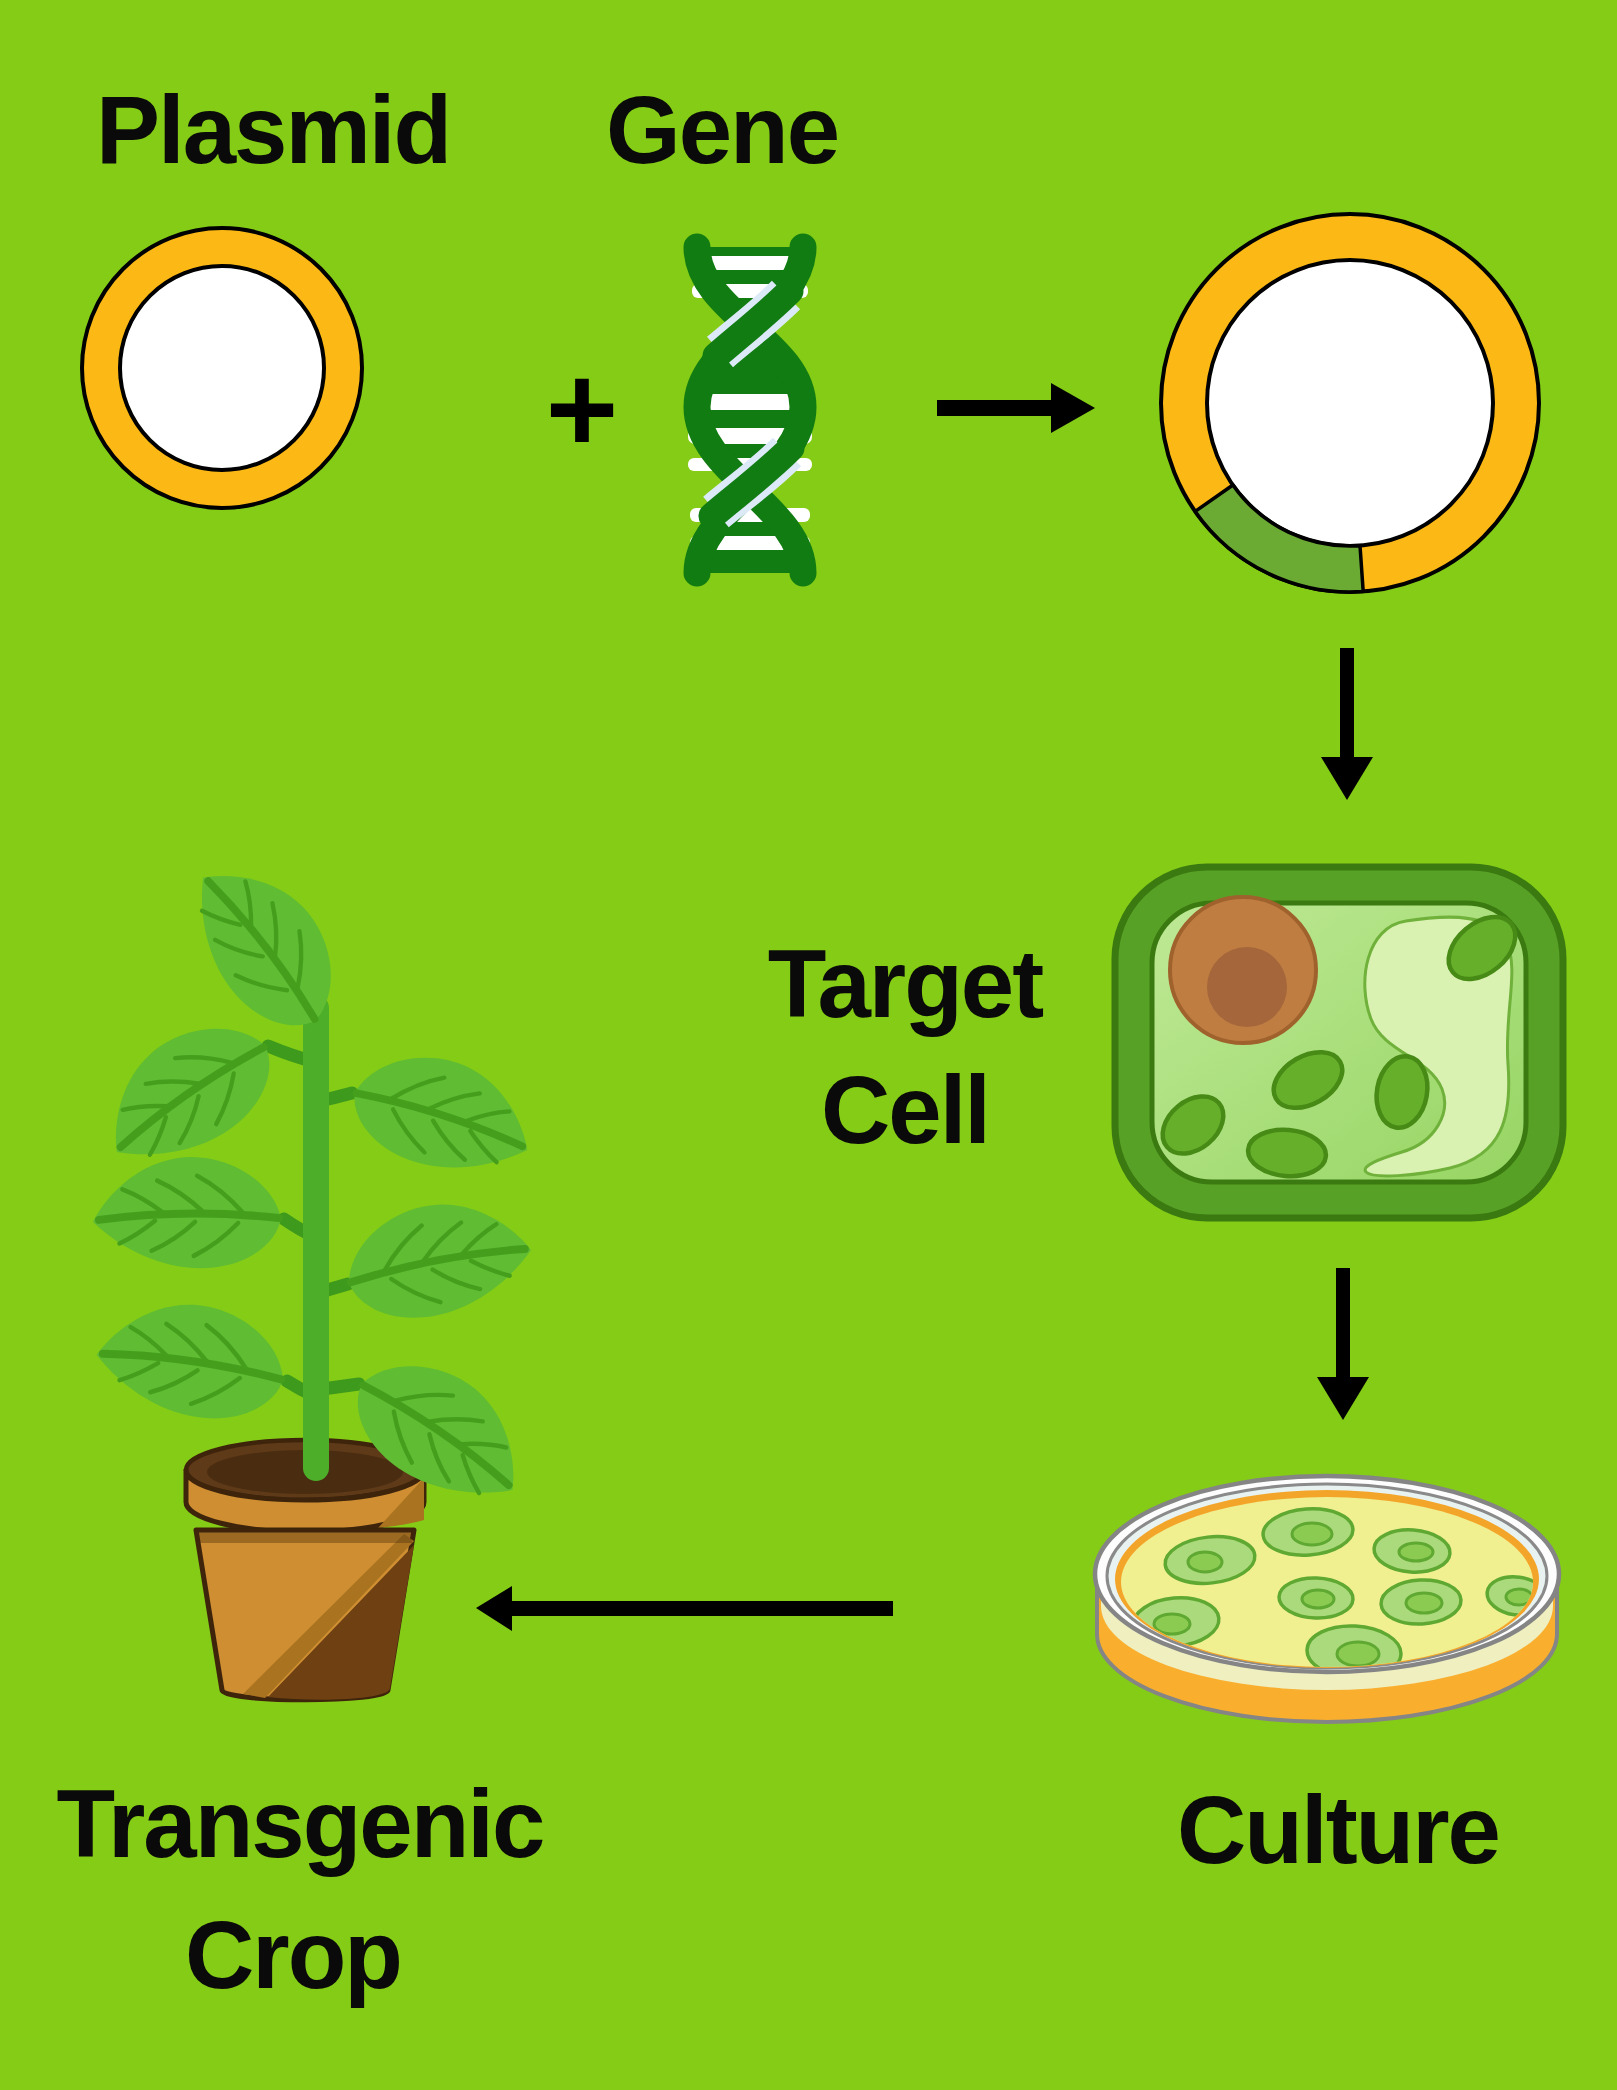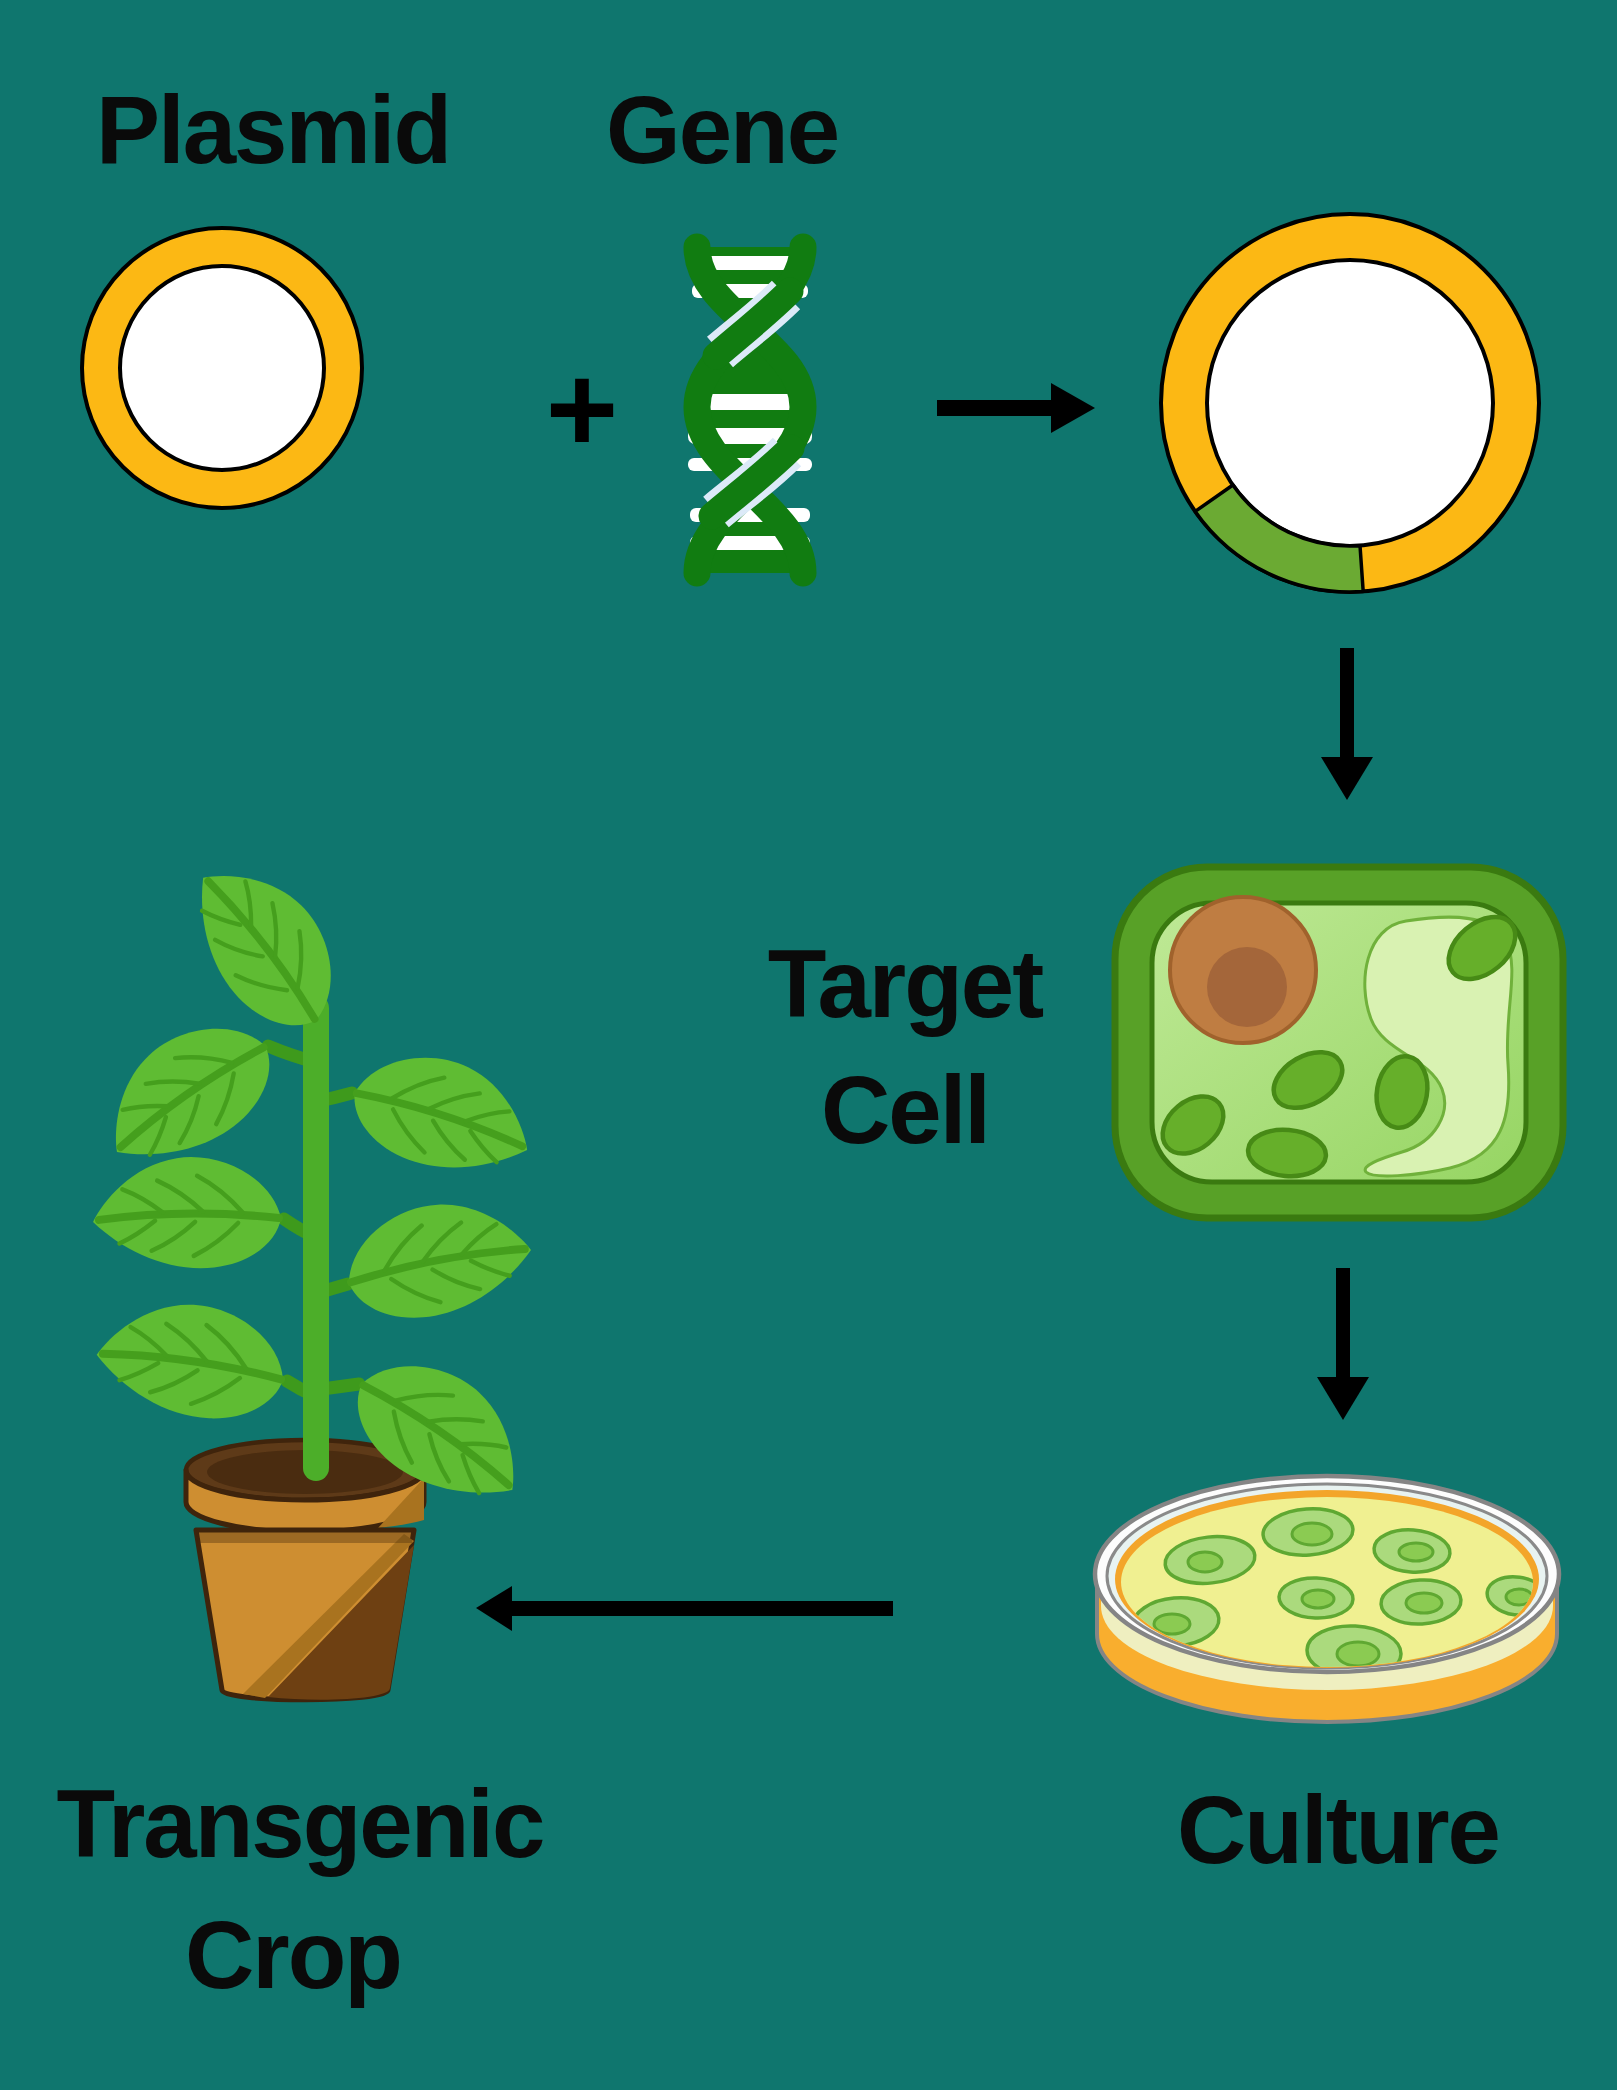--- a/index.html
+++ b/index.html
@@ -1,20 +1,20 @@
 <!DOCTYPE html>
 <html><head>
 <meta charset="utf-8">
 <style>
   html,body{margin:0;padding:0;background:#ffffff;}
   .canvas{
     position:relative;
     width:1617px;height:2090px;
     margin:0 auto;
-    background:#0f766e;
+    background:#84cc16;
     font-family:"Liberation Sans","DejaVu Sans",sans-serif;
   }
   svg{display:block;}
   .lbl{
     font-family:"Liberation Sans","DejaVu Sans",sans-serif;
     font-weight:700;
     font-size:96px;
     letter-spacing:-2px;
     fill:#0a0a0a;
     text-anchor:middle;

